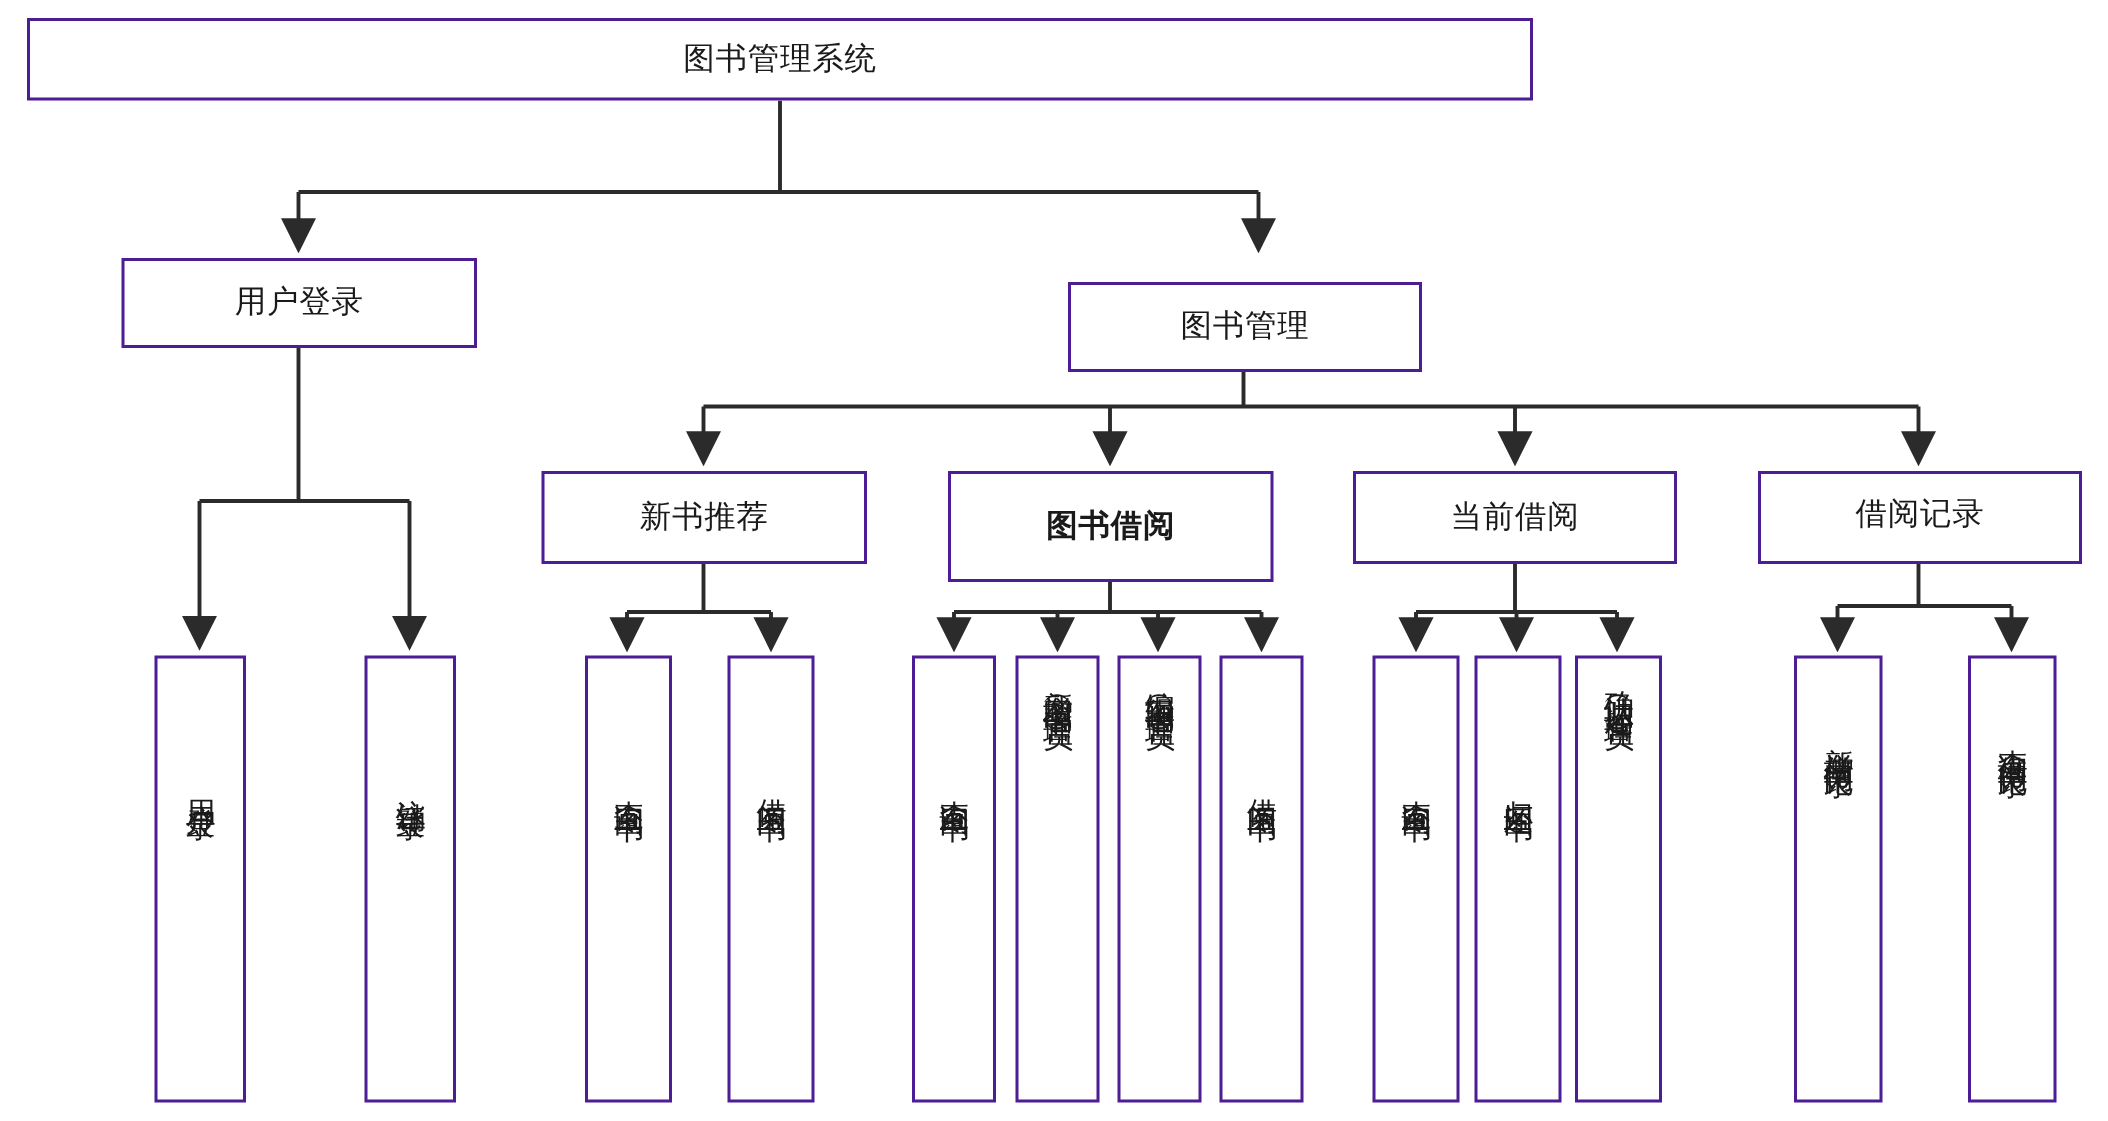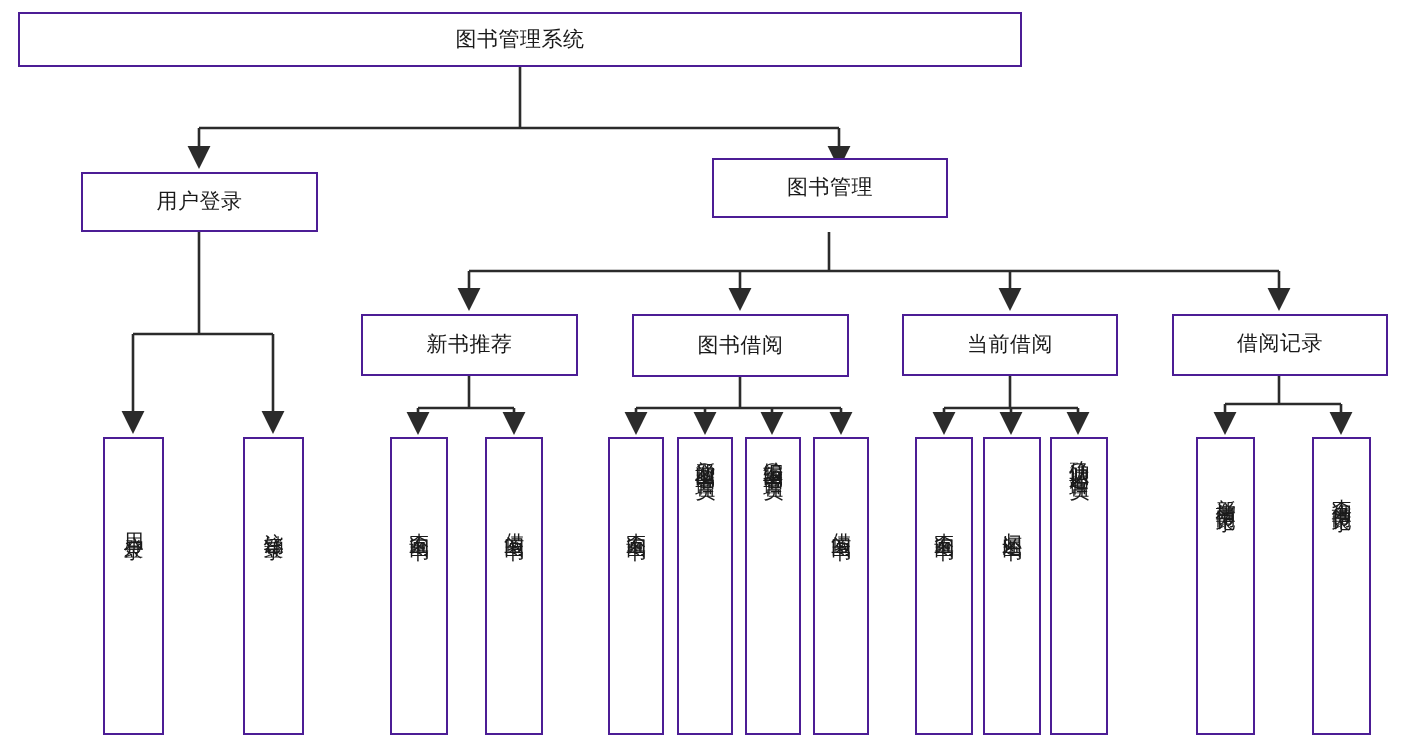--- a/index.html
+++ b/index.html
@@ -130,28 +130,28 @@
     </g>
   </svg>
 
   <div class="node root horiz" style="left:18px; top:12px; width:1004px; height:55px;">
     <span class="label">图书管理系统</span>
   </div>
 
   <div class="node horiz" style="left:81px; top:172px; width:237px; height:60px;">
     <span class="label">用户登录</span>
   </div>
-  <div class="node horiz" style="left:712px; top:158px; width:236px; height:60px;">
+  <div class="node horiz" style="left:712px; top:188px; width:236px; height:60px;">
     <span class="label">图书管理</span>
   </div>
 
   <div class="node horiz" style="left:361px; top:314px; width:217px; height:62px;">
     <span class="label">新书推荐</span>
   </div>
-  <div class="node horiz" style="left:632px; top:314px; width:217px; height:63px;">
+  <div class="node horiz" style="left:632px; top:314px; width:217px; height:74px;font-weight:bold;">
     <span class="label">图书借阅</span>
   </div>
   <div class="node horiz" style="left:902px; top:314px; width:216px; height:62px;">
     <span class="label">当前借阅</span>
   </div>
   <div class="node horiz" style="left:1172px; top:314px; width:216px; height:62px;font-family:Liberation Mono, monospace;">
     <span class="label">借阅记录</span>
   </div>
 
   <div class="node vert" style="left:103px; top:437px; width:61px; height:298px; padding-top:78px;">

